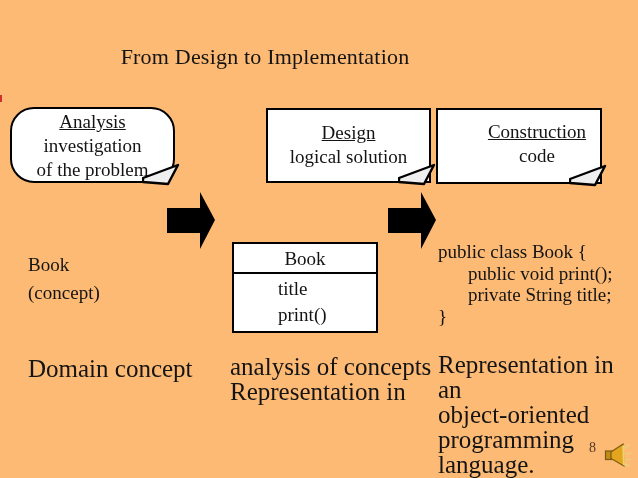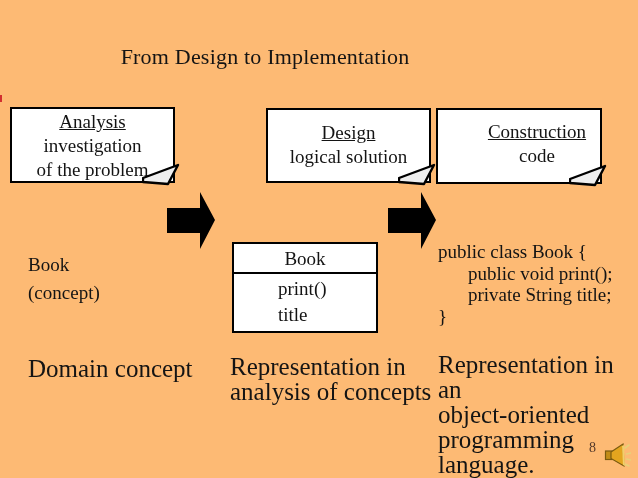--- a/index.html
+++ b/index.html
@@ -59,21 +59,21 @@
 </style>
 </head>
 <body>
 
 <div class="slide">
 
   <div class="abs red-artifact"></div>
 
   <div class="abs slide-title">From Design to Implementation</div>
 
-  <div class="abs proc-box" style="left:10px;top:107px;width:165px;height:76px;padding-top:1px;">
+  <div class="abs proc-box" style="left:10px;top:107px;width:165px;height:76px;padding-top:1px;border-radius:24px;">
     <div class="box-title">Analysis</div>
     <div>investigation</div>
     <div>of the problem</div>
     <svg class="fold" viewBox="0 0 40 24">
       <polygon points="1,15 36,2 26,21 1,19" fill="#efefef" stroke="#000" stroke-width="2.4" stroke-linejoin="round"></polygon>
     </svg>
   </div>
 
   <div class="abs proc-box" style="left:222px;top:108px;width:165px;height:75px;padding-top:11px;margin-left:44px;">
     <div class="box-title">Design</div>
@@ -100,39 +100,39 @@
   </svg>
 
   <div class="abs left-concept">
     <div>Book</div>
     <div>(concept)</div>
   </div>
 
   <div class="abs uml-box">
     <div class="uml-header">Book</div>
     <div class="uml-body">
+      <div>title</div>
       <div>print()</div>
-      <div>title</div>
     </div>
   </div>
 
   <div class="abs code-block">
     <div>public class Book {</div>
     <div class="code-indent">public void print();</div>
     <div class="code-indent">private String title;</div>
     <div>}</div>
   </div>
 
   <div class="abs caption" style="left:28px;top:356px;">
     <div>Domain concept</div>
   </div>
 
   <div class="abs caption" style="left:230px;top:354px;">
+    <div>analysis of concepts</div>
     <div>Representation in</div>
-    <div>analysis of concepts</div>
   </div>
 
   <div class="abs caption" style="left:432px;top:352px;margin-left:6px;">
     <div>Representation in an</div>
     <div>object-oriented</div>
     <div>programming language.</div>
   </div>
 
   <div class="abs page-number">8</div>
 

